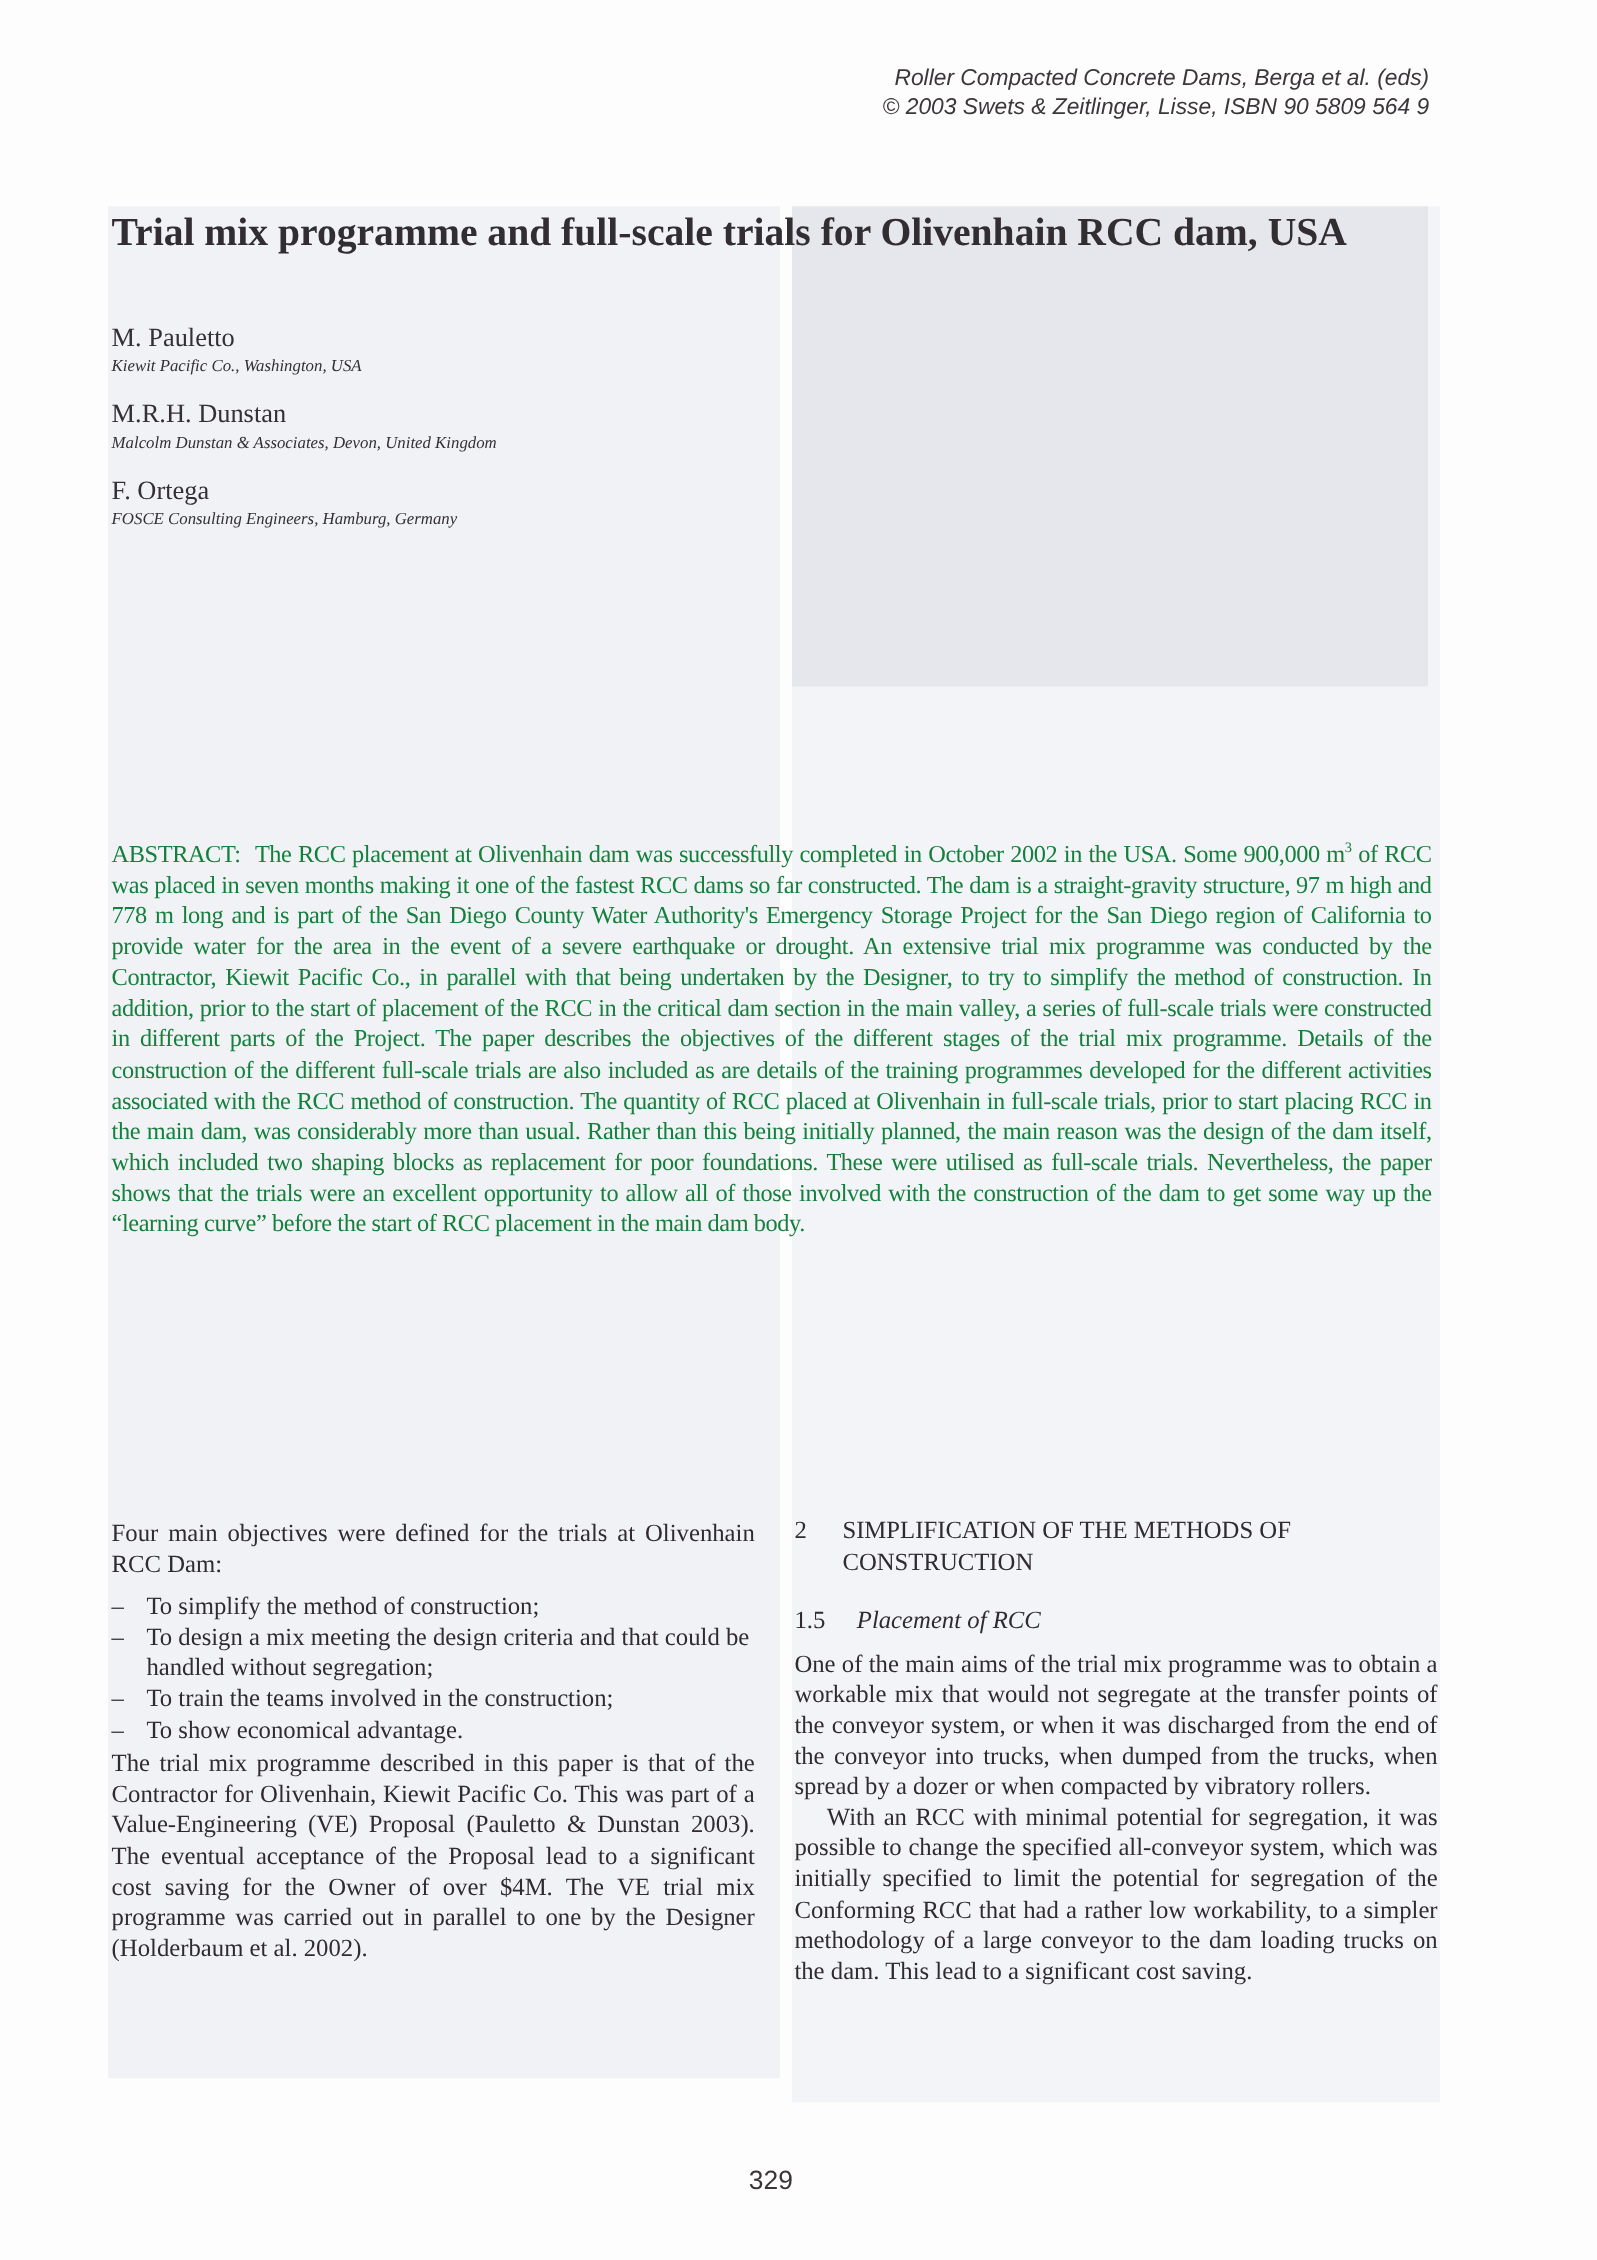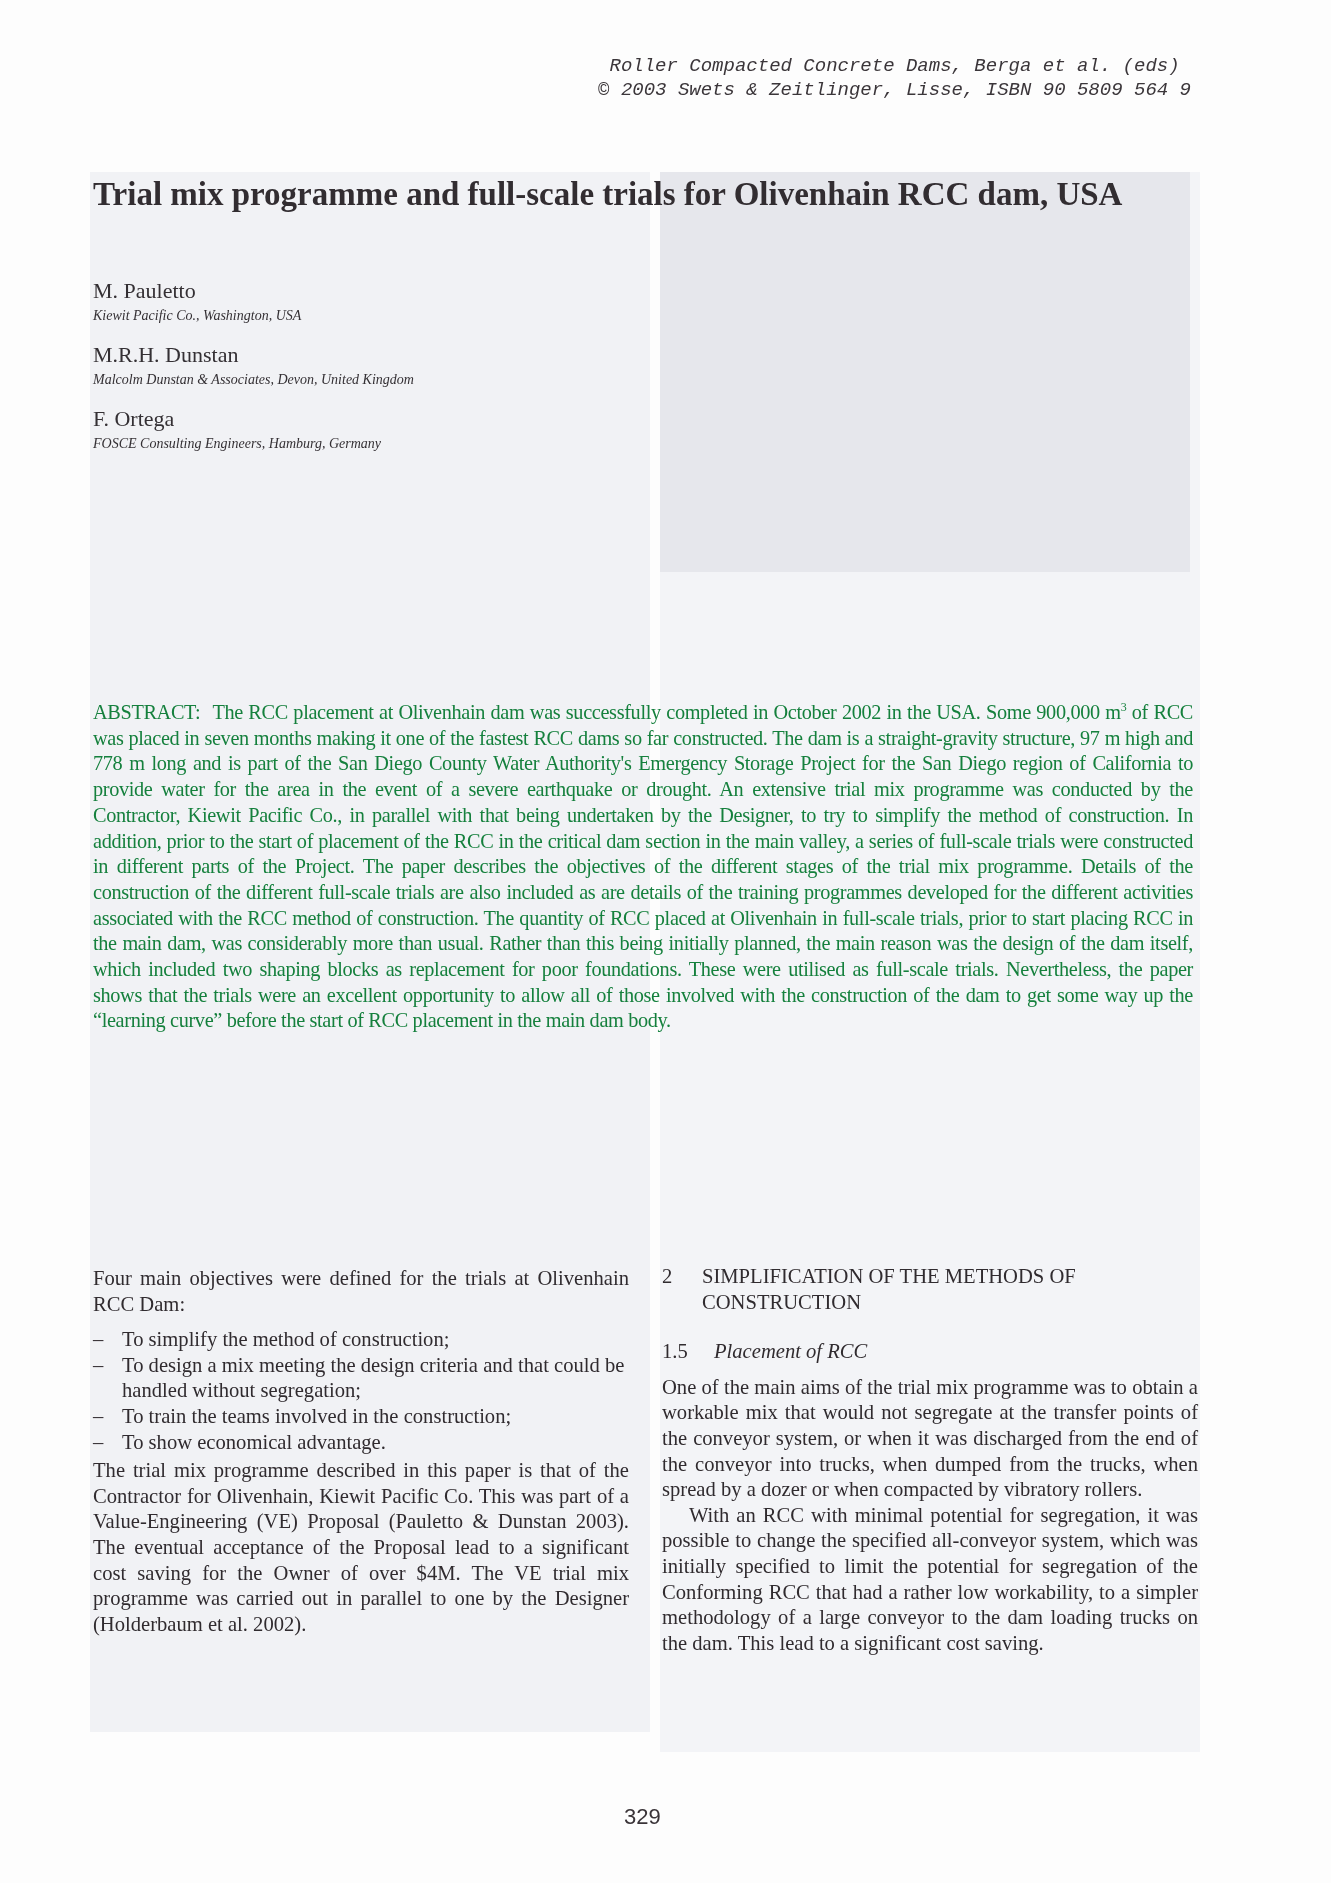--- a/index.html
+++ b/index.html
@@ -9,29 +9,29 @@
     font-family: "Liberation Serif", "DejaVu Serif", serif;
     color: #2f2a2e;
   }
   
   .bleed { position: absolute; background: #eeeff3; z-index: 0; }
   .bleed.left { left: 90px; top: 172px; width: 560px; height: 1560px; background: #f1f2f5; }
   .bleed.right { left: 660px; top: 172px; width: 540px; height: 1580px; background: #f3f4f7; }
   .bleed.photo { left: 660px; top: 172px; width: 530px; height: 400px; background: #e6e7ec; }
 
   .running-head {
-    position: absolute; right: 140px; top: 54px; text-align: center;
-    font-family: Liberation Mono, monospace; font-style: italic;
+    position: absolute; right: 140px; top: 54px; text-align: right;
+    font-family: Liberation Sans, sans-serif; font-style: italic;
     font-size: 19px; line-height: 24px; color: #3b363a; z-index: 1;
   }
   .title {
     position: absolute; left: 93px; top: 174px; z-index: 1;
     font-size: 33px; line-height: 40px; color: #322d31; white-space: nowrap;
   }
-  .authors { position: absolute; left: 93px; top: 278px; z-index: 1; }
+  .authors { position: absolute; left: 93px; top: 268px; z-index: 1; }
   .author-name { font-size: 22px; line-height: 26px; color: #343034; }
   .affil { font-style: italic; font-size: 14px; line-height: 24px; margin-bottom: 14px; color: #343034; }
 
   .abstract {
     position: absolute; left: 93px; top: 700px; width: 1100px; z-index: 1;
     font-size: 20.3px; line-height: 25.7px; text-align: justify; letter-spacing: -0.35px;
     color: #15803d;
   }
   .abstract .lbl { margin-right: 12px; }
 

